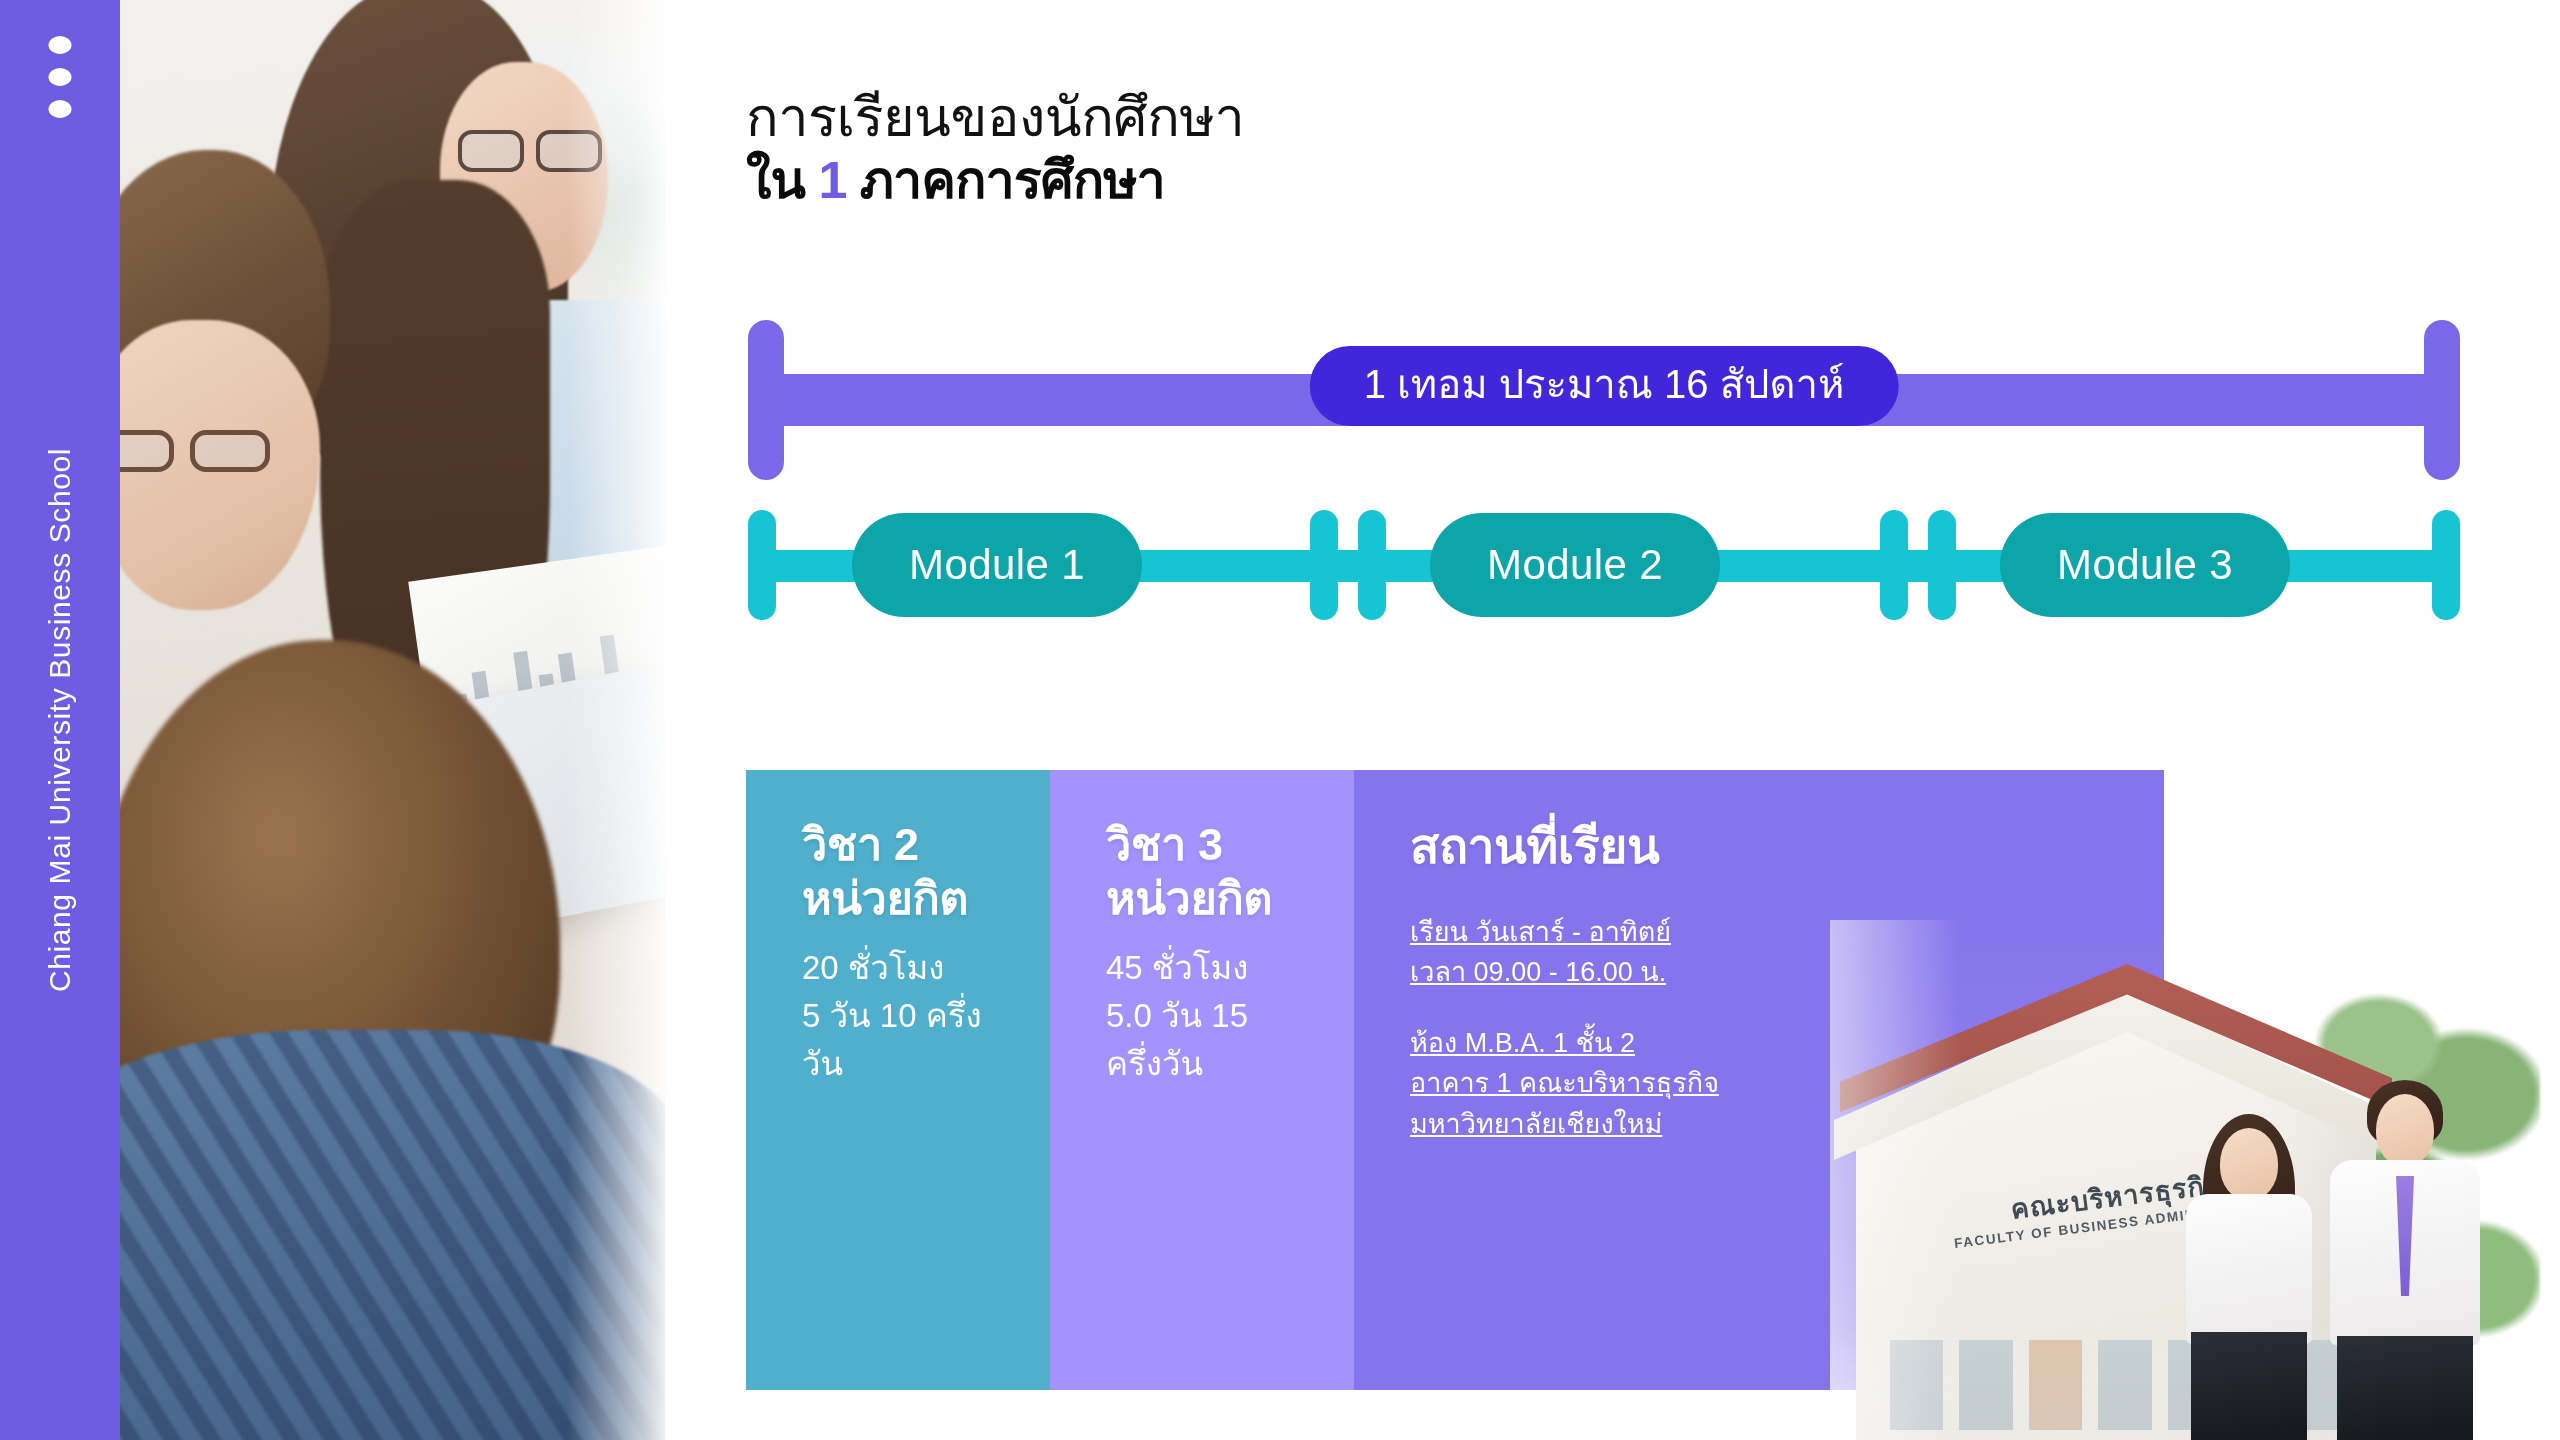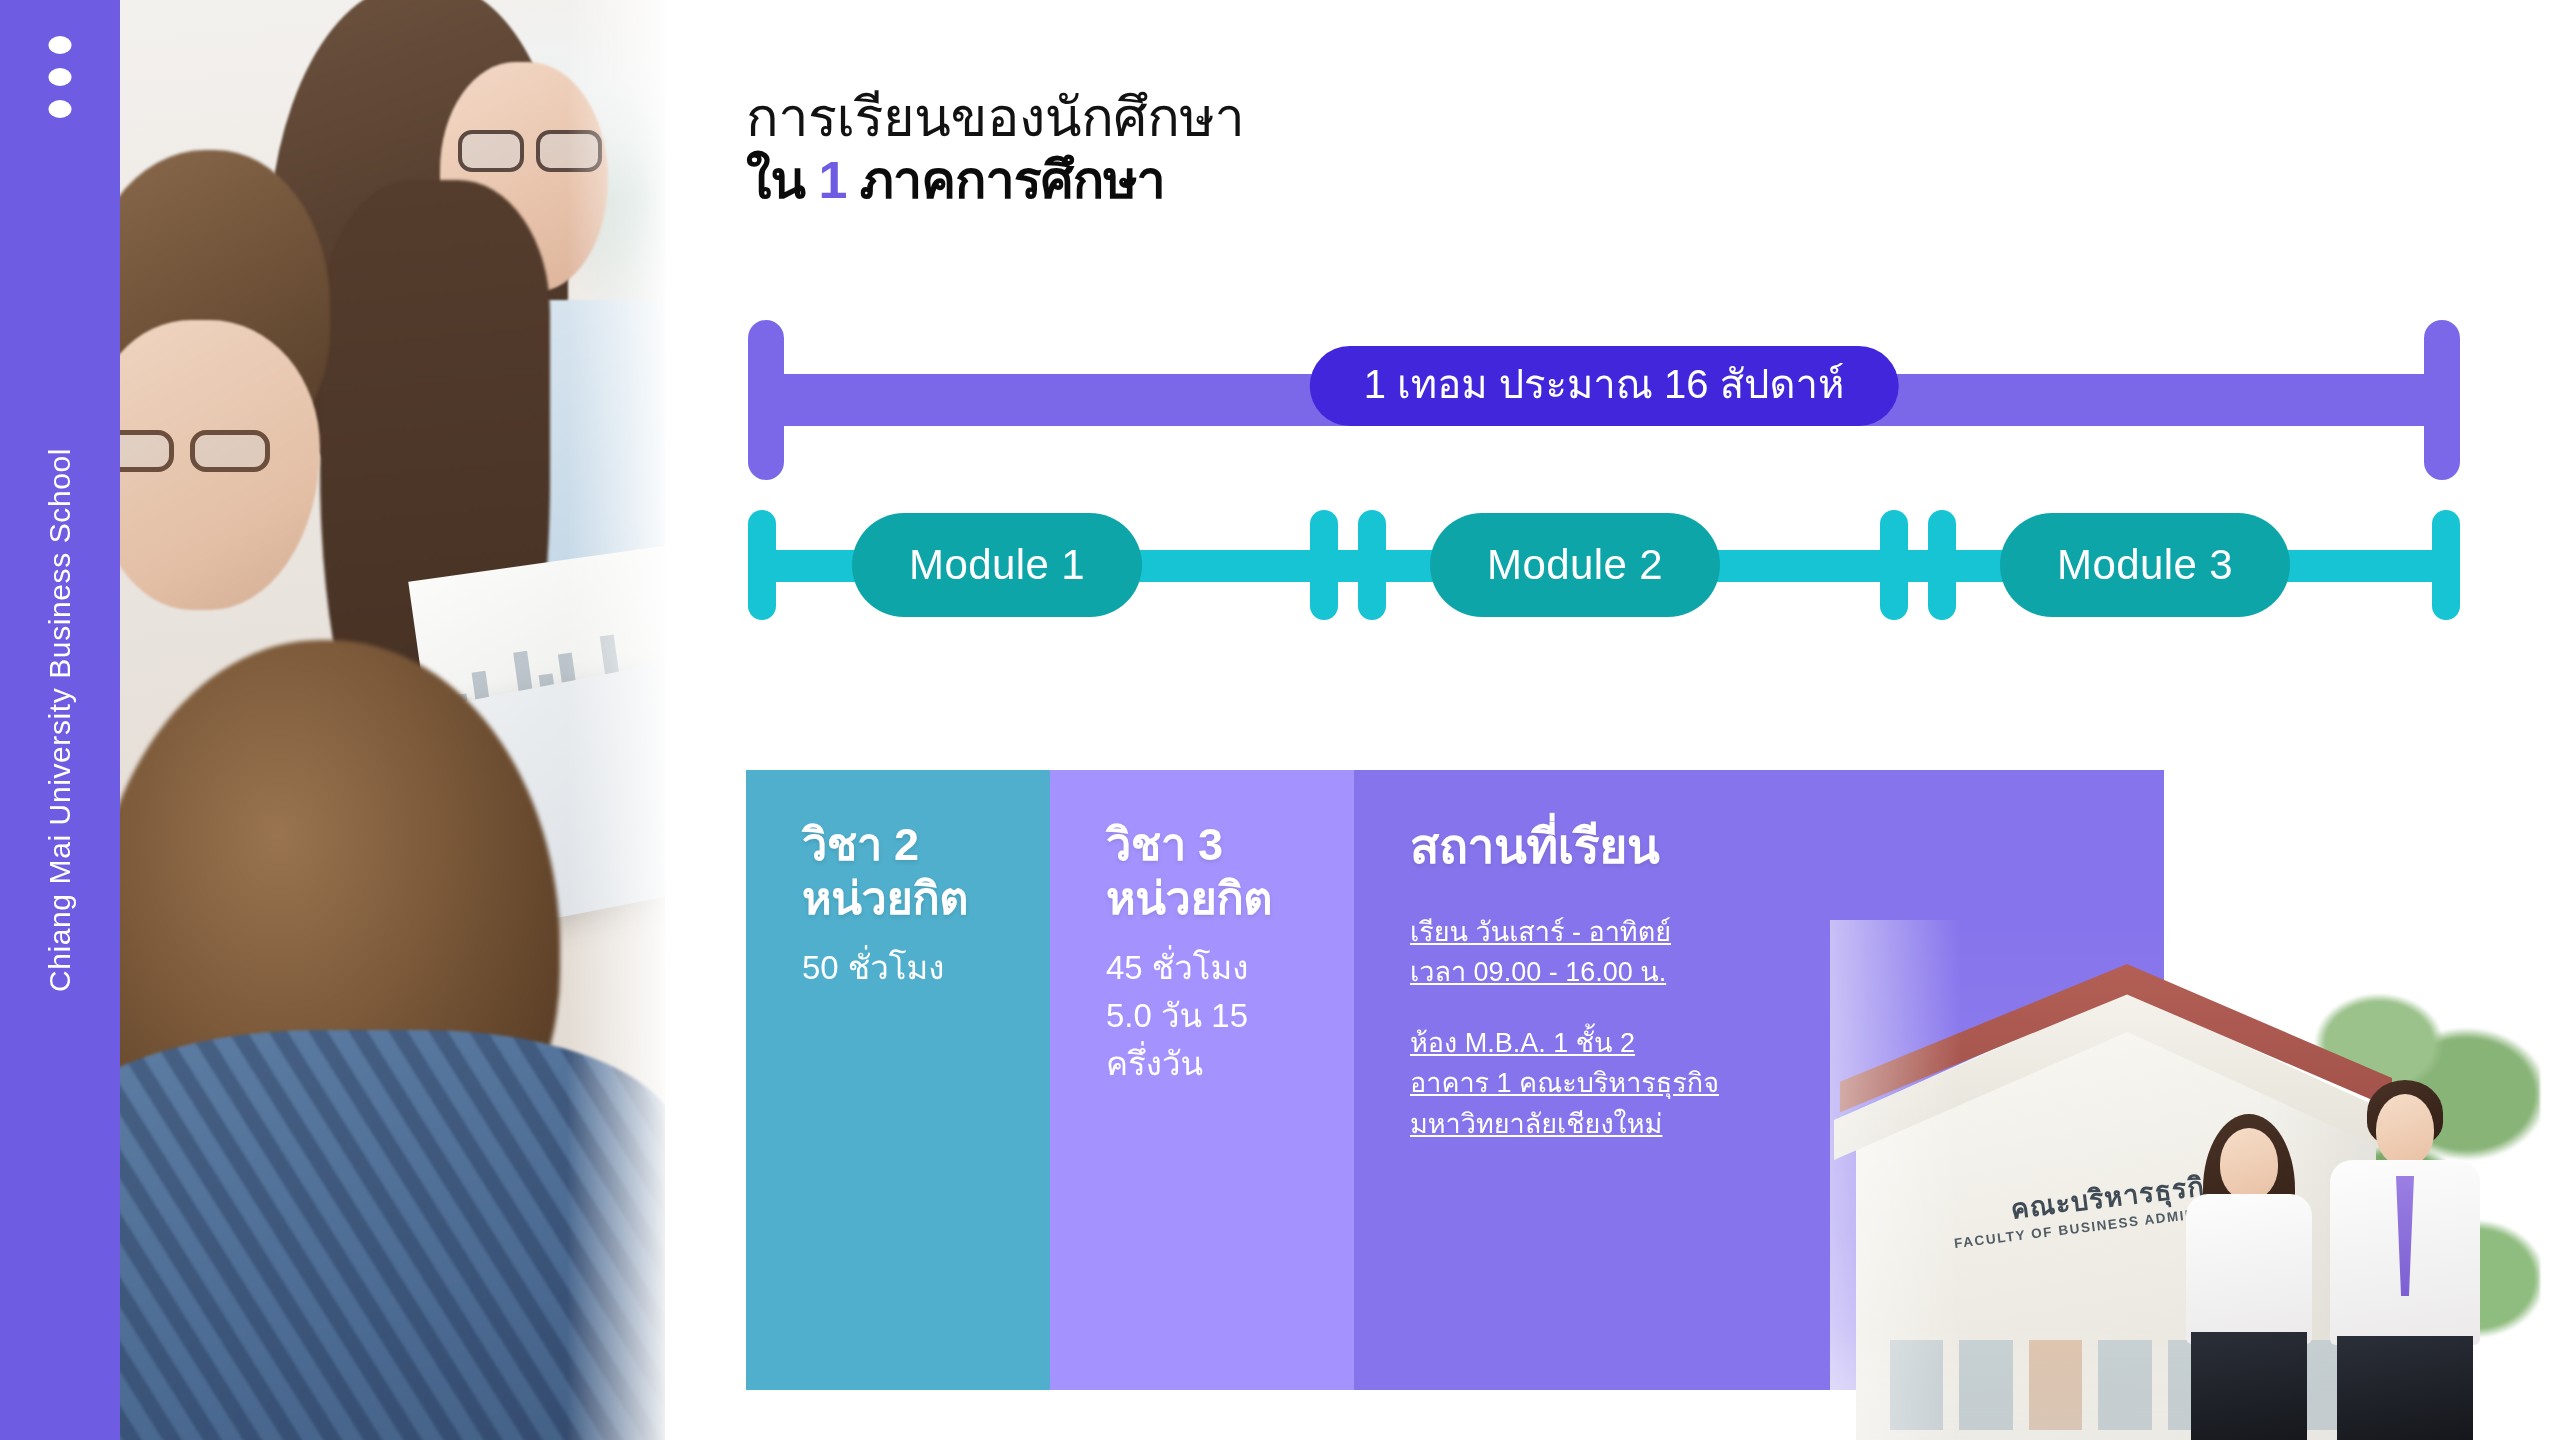--- a/index.html
+++ b/index.html
@@ -431,21 +431,22 @@
     <div class="mod-pill" style="left:104px; width:290px">Module 1</div>
     <div class="mod-pill" style="left:682px; width:290px">Module 2</div>
     <div class="mod-pill" style="left:1252px; width:290px">Module 3</div>
   </div>
 
   <div class="cards">
 
     <div class="cards-left">
       <div class="card card-teal">
         <h3>วิชา 2 หน่วยกิต</h3>
-        <p>50 ชั่วโมง</p>
+        <p>20 ชั่วโมง</p>
+        <p>5 วัน 10 ครึ่งวัน</p>
       </div>
       <div class="card-divider"></div>
       <div class="card card-violet">
         <h3>วิชา 3 หน่วยกิต</h3>
         <p>45 ชั่วโมง</p>
         <p>5.0 วัน 15 ครึ่งวัน</p>
       </div>
     </div>
 
     <div class="cards-right">

